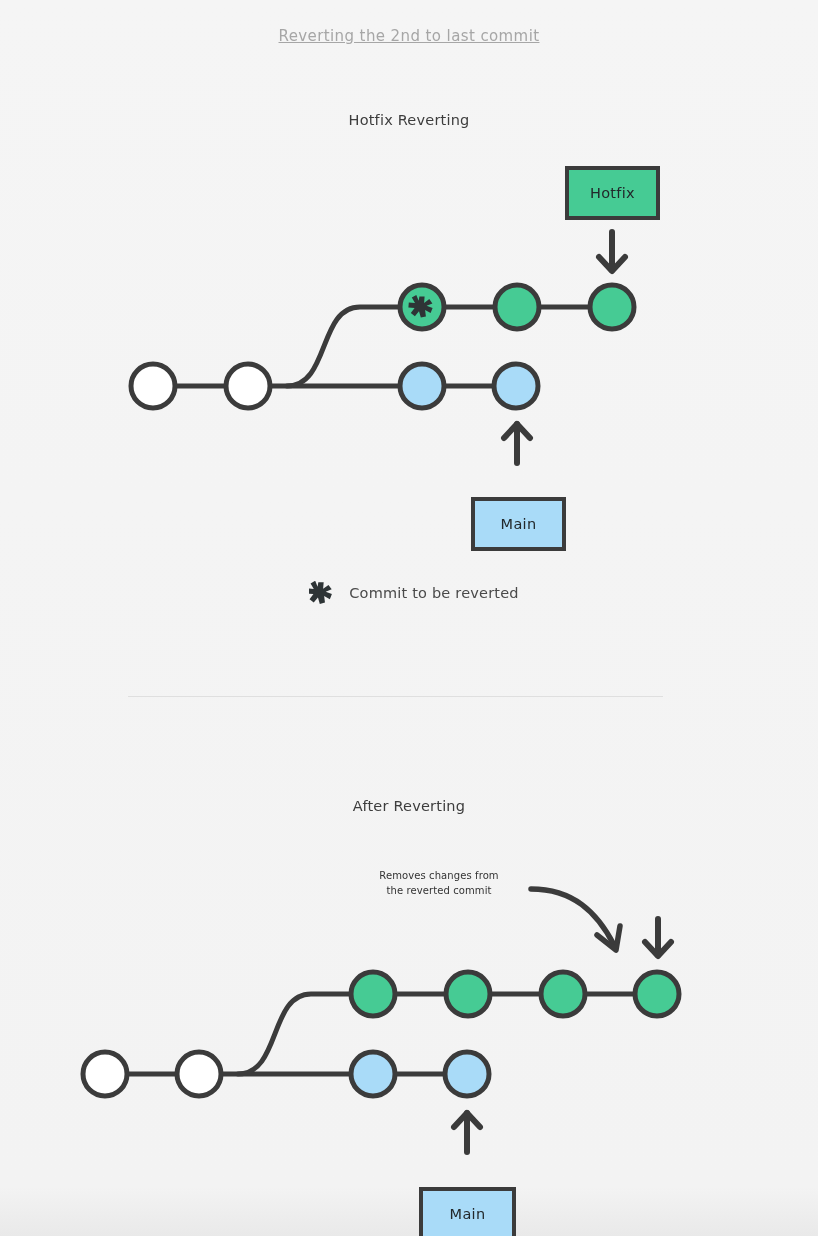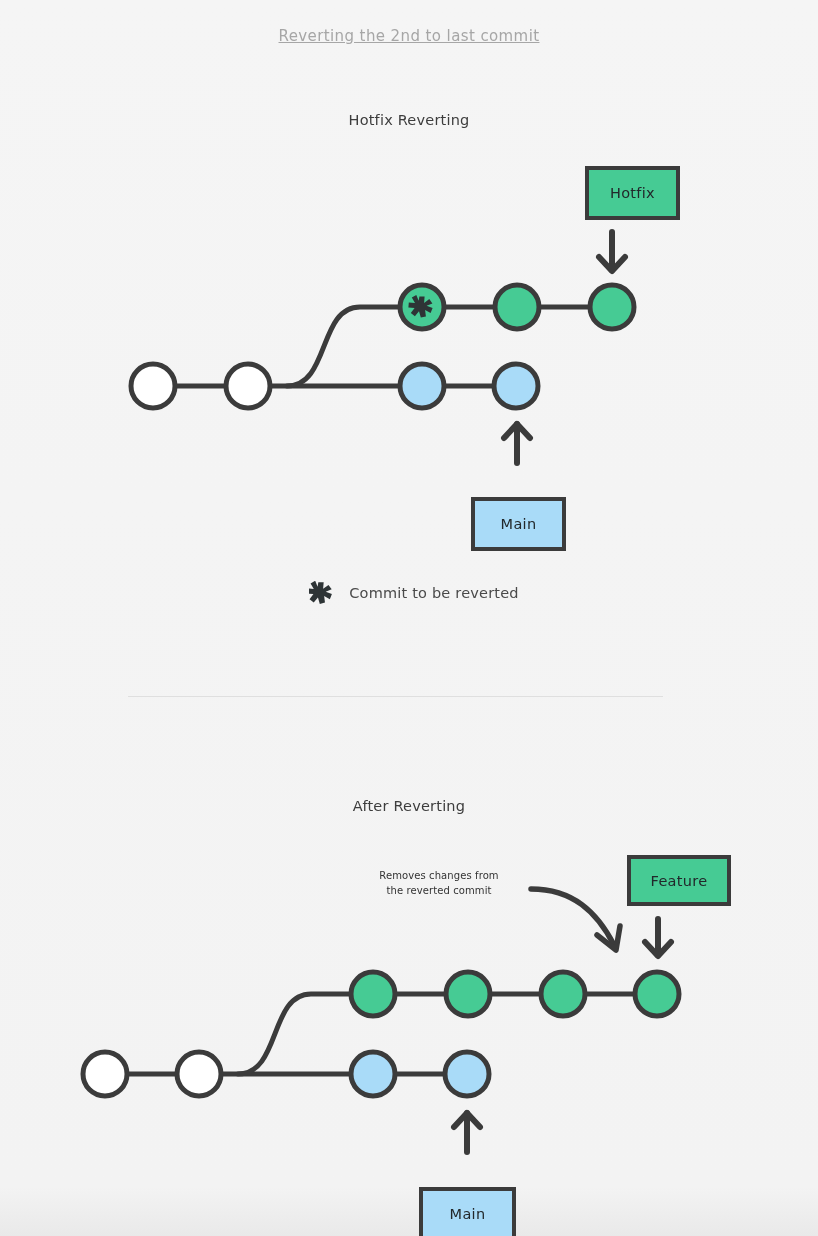--- a/index.html
+++ b/index.html
@@ -88,21 +88,21 @@
     position: absolute;
     box-sizing: border-box;
     border: 4px solid #3b3b3b;
     display: flex;
     align-items: center;
     justify-content: center;
     font-size: 14.5px;
     color: #22282b;
     letter-spacing: 0.3px;
   }
-  .branch-box.green { background: #46cb94; margin-left: 20px; }
+  .branch-box.green { background: #46cb94; }
   .branch-box.blue  { background: #a9dbf8; margin-top: 24px; }
 
   #box-hotfix  { left: 565px; top: 166px; width: 95px;  height: 54px; }
   #box-main-1  { left: 471px; top: 473px; width: 95px;  height: 54px; }
   #box-feature { left: 607px; top: 855px; width: 104px; height: 51px; }
   #box-main-2  { left: 419px; top: 1163px; width: 97px; height: 54px; }
 
   
   svg.graph { position: absolute; left: 0; top: 0; overflow: visible; }
   .edge {
@@ -202,23 +202,20 @@
   </div>
 
   <div class="divider"></div>
 
   <div class="section-title" id="title-after">After Reverting</div>
 
   <div class="annotation">
     <span id="annotation-text">Removes changes from<br>the reverted commit</span>
   </div>
 
-  <div class="branch-box green" id="box-feature">
-    <span>Feature</span>
-  </div>
 
   <div class="branch-box blue" id="box-main-2">
     <span>Main</span>
   </div>
 
   <svg class="graph" id="graph-after" width="818" height="1236" viewBox="0 0 818 1236">
 
     <g>
       <path class="arrow-thin" d="M531,889 C573,889 597,912 614,945"></path>
       <path class="arrow-thin" d="M597,935 L616,950 L620,926"></path>

